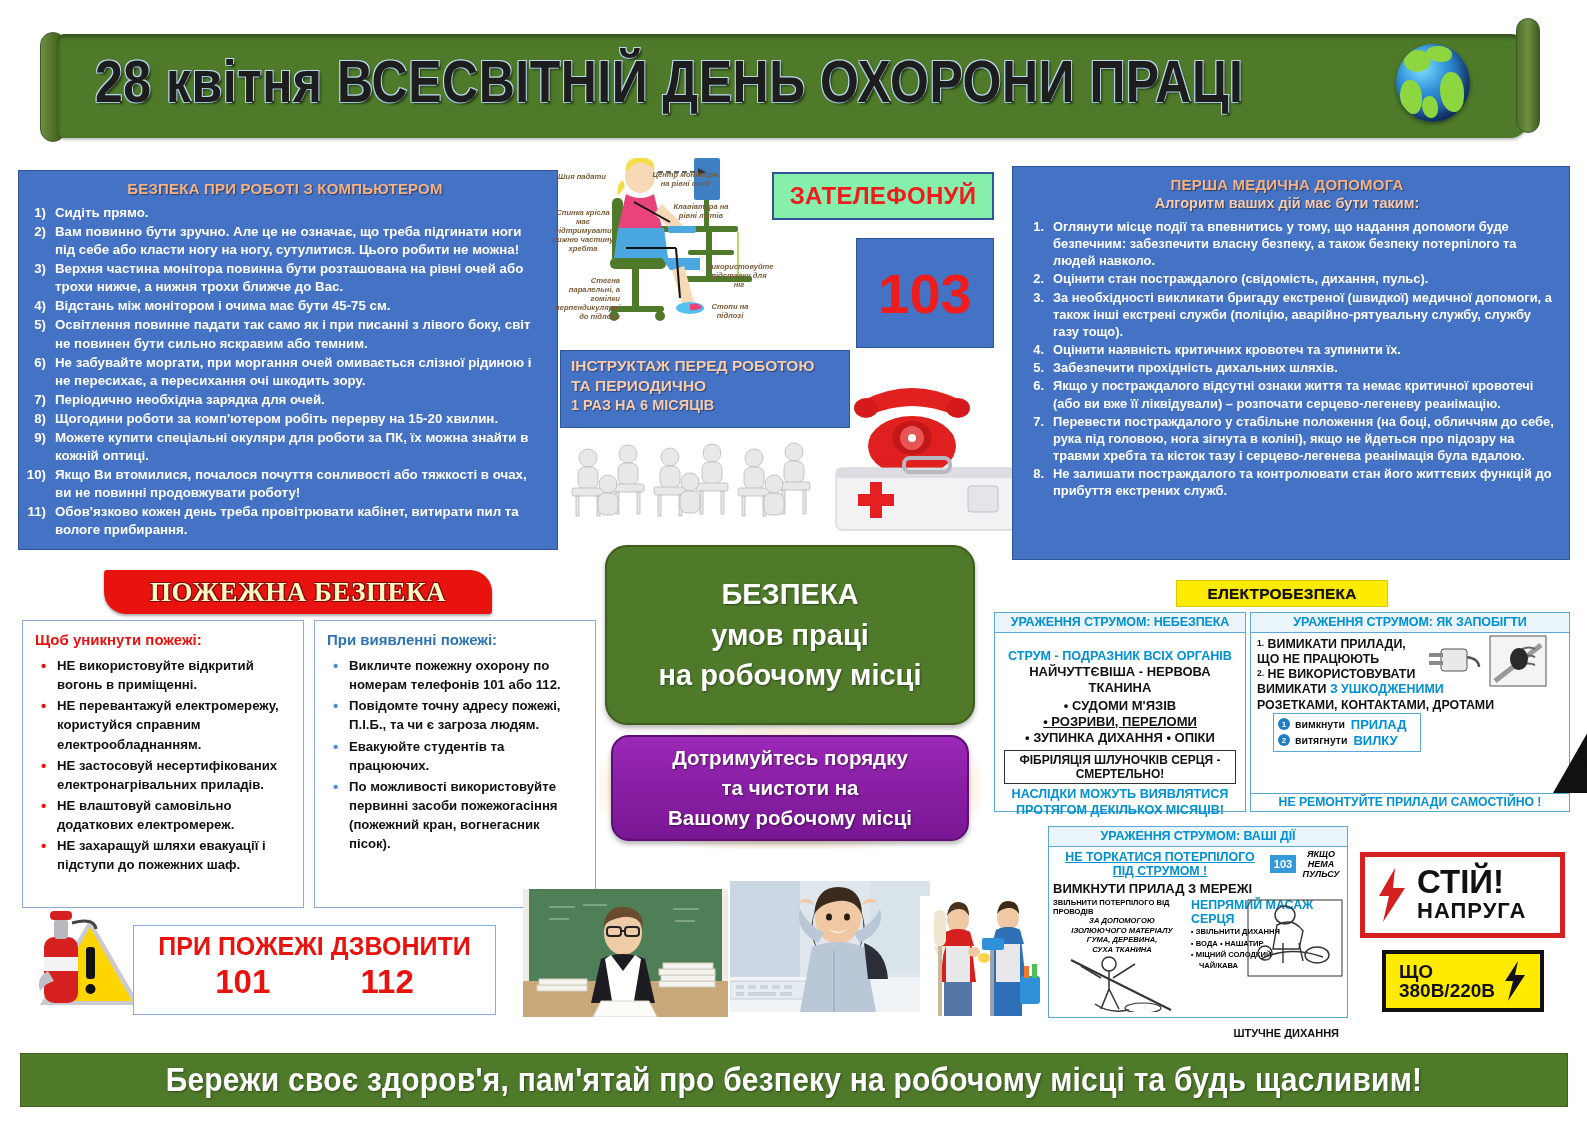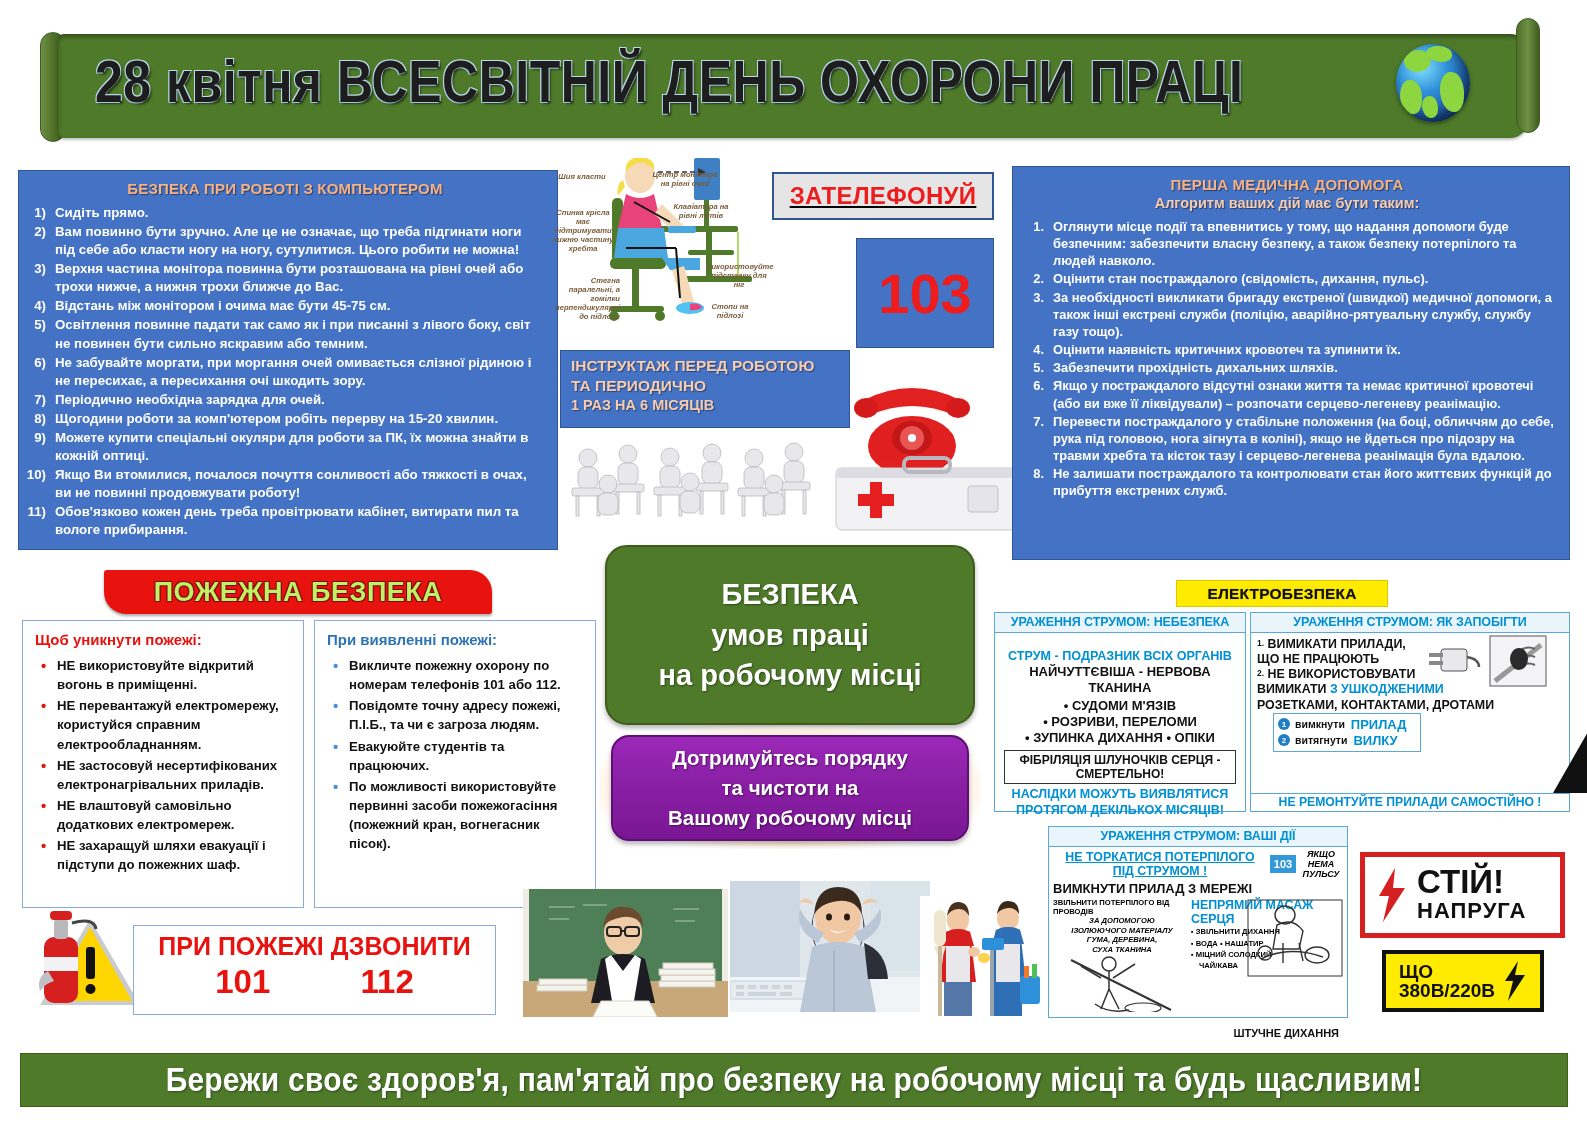--- a/index.html
+++ b/index.html
@@ -66,21 +66,21 @@
   #firstaid-panel ol.rules li .num { flex:0 0 34px; }
 
   
   #ergo { position:absolute; left:556px; top:158px; width:260px; height:196px; }
   .ergo-lbl { position:absolute; font-size:7.6px; color:#7a5c3a; font-weight:600;
       line-height:1.2; font-style: italic; text-align:center; }
   .ergo-svg { position:absolute; left:0; top:0; }
 
   
   #call-box { position:absolute; left:772px; top:172px; width:222px; height:48px;
-      border:2px solid #2f5597; background:#e5e5e5; display:flex; align-items:center; justify-content:center;text-decoration:underline; }
+      border:2px solid #2f5597; background:#86efac; display:flex; align-items:center; justify-content:center; }
   #call-box span { color:#ee1c1c; font-weight:700; font-size:24px; letter-spacing:.3px; }
   #num-box { position:absolute; left:856px; top:238px; width:138px; height:110px;
       background:#4472c4; border:1px solid #2f5597; display:flex; align-items:center; justify-content:center; }
   #num-box span { color:#ee1c1c; font-weight:700; font-size:56px; }
 
   
   #instr-box { position:absolute; left:560px; top:350px; width:290px; height:78px;
       background:#4472c4; border:1px solid #2f5597; padding:5px 6px 4px 10px; }
   #instr-box div { color:#f8cbad; font-weight:700; font-size:15.5px; line-height:1.28;
       text-shadow:1px 1px 1px rgba(0,0,0,.4); }
@@ -88,22 +88,22 @@
 
   
   #meeting { position:absolute; left:566px; top:432px; width:250px; height:100px; }
   #medkit { position:absolute; left:820px; top:378px; width:215px; height:158px; }
 
   
   #fire-header { position:absolute; left:104px; top:570px; width:388px; height:44px;
       background:#e8130e; border-radius: 3px 22px 3px 22px;
       display:flex; align-items:center; justify-content:center;
       box-shadow: 0 2px 3px rgba(0,0,0,.35); }
-  #fire-header span { color:#bef264; font-weight:700; font-size:27px; letter-spacing:.5px;
-      text-shadow: -1px -1px 0 #7a0a08, 1px -1px 0 #7a0a08, -1px 1px 0 #7a0a08, 1px 1px 0 #7a0a08; }
+  #fire-header span { color:#fef9c3; font-weight:700; font-size:27px; letter-spacing:.5px;
+      text-shadow: -1px -1px 0 #7a0a08, 1px -1px 0 #7a0a08, -1px 1px 0 #7a0a08, 1px 1px 0 #7a0a08; font-family: Liberation Serif, serif; }
 
   
   .firebox { position:absolute; background:#fff; border:1px solid #8ea9db; padding:10px 12px; }
   #fire-left { left: 22px; top: 620px; width: 282px; height: 288px; }
   #fire-right { left: 314px; top: 620px; width: 282px; height: 288px; }
   .fb-title { font-weight:700; font-size:15px; margin-bottom:8px; }
   #fire-left .fb-title { color:#e8130e; }
   #fire-right .fb-title { color:#2e74b5; }
   ul.fb-list { list-style:none; }
   ul.fb-list li { position:relative; padding-left:22px; font-size:13.2px; font-weight:700;
@@ -303,21 +303,21 @@
       <path d="M134 146 q10 -2 12 4 q-6 3 -12 2z" fill="#e8437a"></path>
 
       <line x1="102" y1="14" x2="142" y2="14" stroke="#333" stroke-width="1.4" stroke-dasharray="5,3"></line>
       <polygon points="142,10 150,14 142,18" fill="#333"></polygon>
 
       <line x1="78" y1="44" x2="114" y2="64" stroke="#111" stroke-width="2"></line>
       <line x1="70" y1="90" x2="120" y2="90" stroke="#111" stroke-width="2"></line>
       <line x1="120" y1="90" x2="124" y2="140" stroke="#111" stroke-width="2"></line>
       <line x1="182" y1="74" x2="182" y2="118" stroke="#9acd32" stroke-width="1.5"></line>
     </svg>
-    <div class="ergo-lbl" style="left:-2px; top:14px; width:56px;">Шия класти</div>
+    <div class="ergo-lbl" style="left:-2px; top:14px; width:56px;">Шия падати</div>
     <div class="ergo-lbl" style="left:96px; top:12px; width:66px;">Центр монітора на рівні очей</div>
     <div class="ergo-lbl" style="left:116px; top:44px; width:58px;">Клавіатура на рівні ліктів</div>
     <div class="ergo-lbl" style="left:-6px; top:50px; width:66px;">Спинка крісла має підтримувати нижню частину хребта</div>
     <div class="ergo-lbl" style="left:-6px; top:118px; width:70px;text-align:right;">Стегна паралельні, а гомілки перпендикулярні до підлоги</div>
     <div class="ergo-lbl" style="left:150px; top:104px; width:66px;">Використовуйте підставку для ніг</div>
     <div class="ergo-lbl" style="left:150px; top:144px; width:48px;">Стопи на підлозі</div>
   </div>
 
   <div id="call-box">
     <span>ЗАТЕЛЕФОНУЙ</span>
@@ -586,21 +586,21 @@
   <div id="elec-header">
     <span>ЕЛЕКТРОБЕЗПЕКА</span>
   </div>
 
   <div class="elec-panel" id="elec-danger">
     <div class="elec-head">УРАЖЕННЯ СТРУМОМ: НЕБЕЗПЕКА</div>
     <div style="padding:16px 3px 0;">
       <div class="ed-line">СТРУМ - ПОДРАЗНИК ВСІХ ОРГАНІВ</div>
       <div class="ed-line black" style="font-size:13px;">НАЙЧУТТЄВІША - НЕРВОВА ТКАНИНА</div>
       <div class="ed-line black" style="font-size:13px;margin-top:2px;">• СУДОМИ М'ЯЗІВ</div>
-      <div class="ed-line black" style="font-size:13px;">• РОЗРИВИ, ПЕРЕЛОМИ</div>
+      <div class="ed-line black" style="font-size:13px;text-decoration:underline;">• РОЗРИВИ, ПЕРЕЛОМИ</div>
       <div class="ed-line black" style="font-size:13px;">• ЗУПИНКА ДИХАННЯ    • ОПІКИ</div>
       <div class="ed-box">ФІБРІЛЯЦІЯ ШЛУНОЧКІВ СЕРЦЯ - СМЕРТЕЛЬНО!</div>
       <div class="ed-line">НАСЛІДКИ МОЖУТЬ ВИЯВЛЯТИСЯ</div>
       <div class="ed-line">ПРОТЯГОМ ДЕКІЛЬКОХ МІСЯЦІВ!</div>
     </div>
   </div>
 
   <div class="elec-panel" id="elec-prevent">
     <div class="elec-head">УРАЖЕННЯ СТРУМОМ: ЯК ЗАПОБІГТИ</div>
     <div style="padding:4px 6px 0; position:relative;">

